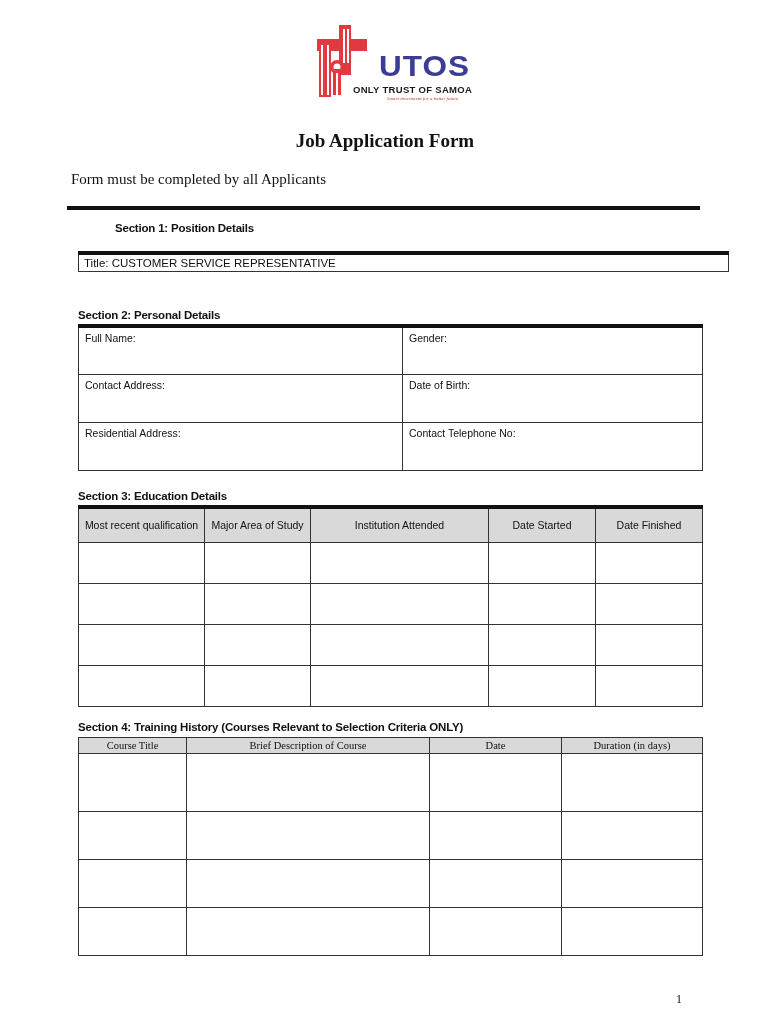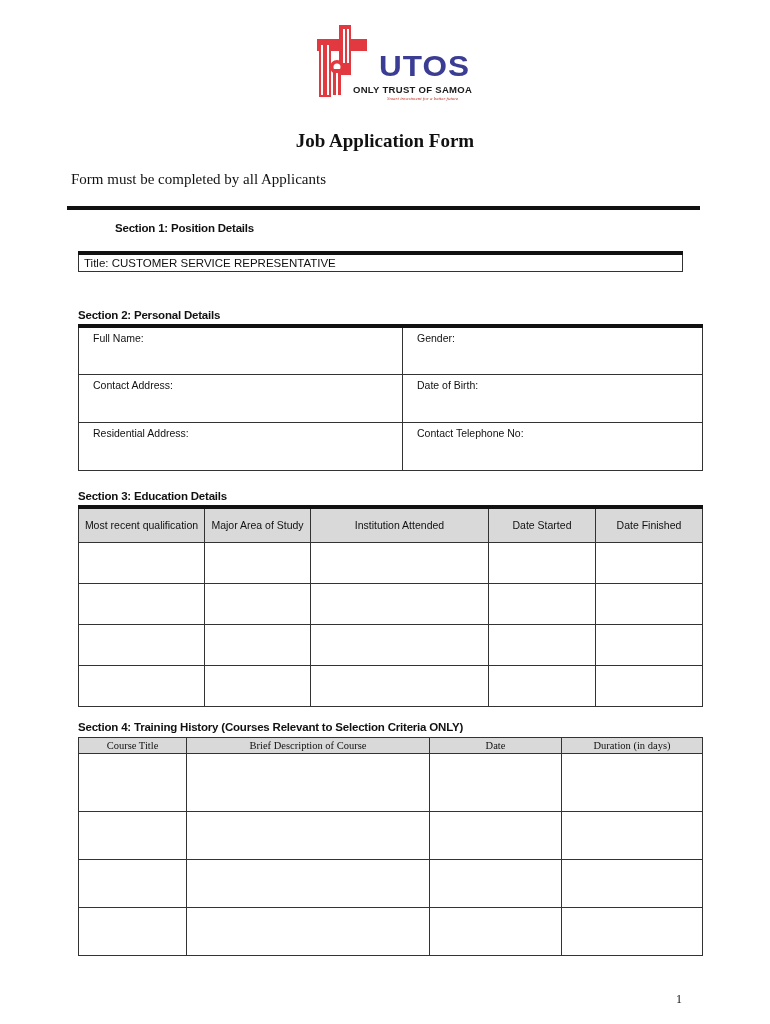--- a/index.html
+++ b/index.html
@@ -15,26 +15,26 @@
     .title { position: absolute; left: 0; width: 770px; top: 130px; text-align: center; font-family: "Liberation Serif", serif; font-weight: bold; font-size: 19px; }
     .subtitle { position: absolute; left: 71px; top: 171px; font-family: "Liberation Serif", serif; font-size: 15px; }
     .rule { position: absolute; left: 67px; top: 206px; width: 633px; height: 4px; background: #111; }
 
     .section-heading { position: absolute; font-family: "Liberation Sans", sans-serif; font-weight: bold; font-size: 11.5px; letter-spacing: -0.2px; }
 
     table { border-collapse: collapse; position: absolute; font-family: "Liberation Sans", sans-serif; font-size: 11px; }
     td, th { border: 1px solid #333; vertical-align: top; font-weight: normal; }
 
     
-    #s1-table { left: 78px; top: 251px; width: 605px; border-top: 4px solid #111; }
+    #s1-table { left: 78px; top: 251px; width: 651px; border-top: 4px solid #111; }
     #s1-table td { height: 18px; padding: 1px 5px 0 5px; font-size: 11.5px; line-height: 15px; }
 
     
     #s2-table { left: 78px; top: 324px; width: 625px; border-top: 4px solid #111; }
-    #s2-table td { height: 48px; padding: 4px 14px; font-size: 10.5px; }
+    #s2-table td { height: 48px; padding: 4px 6px; font-size: 10.5px; }
     #s2-table td.left { width: 324px; }
 
     
     #s3-table { left: 78px; top: 505px; width: 625px; border-top: 4px solid #111; }
     #s3-table th { background: #d9d9d9; height: 35px; font-size: 10.5px; text-align: center; vertical-align: middle; line-height: 14px; padding: 0 4px; }
     #s3-table td { height: 41px; }
 
     
     #s4-table { left: 78px; top: 737px; width: 625px; font-family: Liberation Serif, serif; }
     #s4-table th { background: #d9d9d9; height: 16px; font-size: 10.5px; text-align: center; vertical-align: middle; padding: 0 4px; line-height: 14px; }

